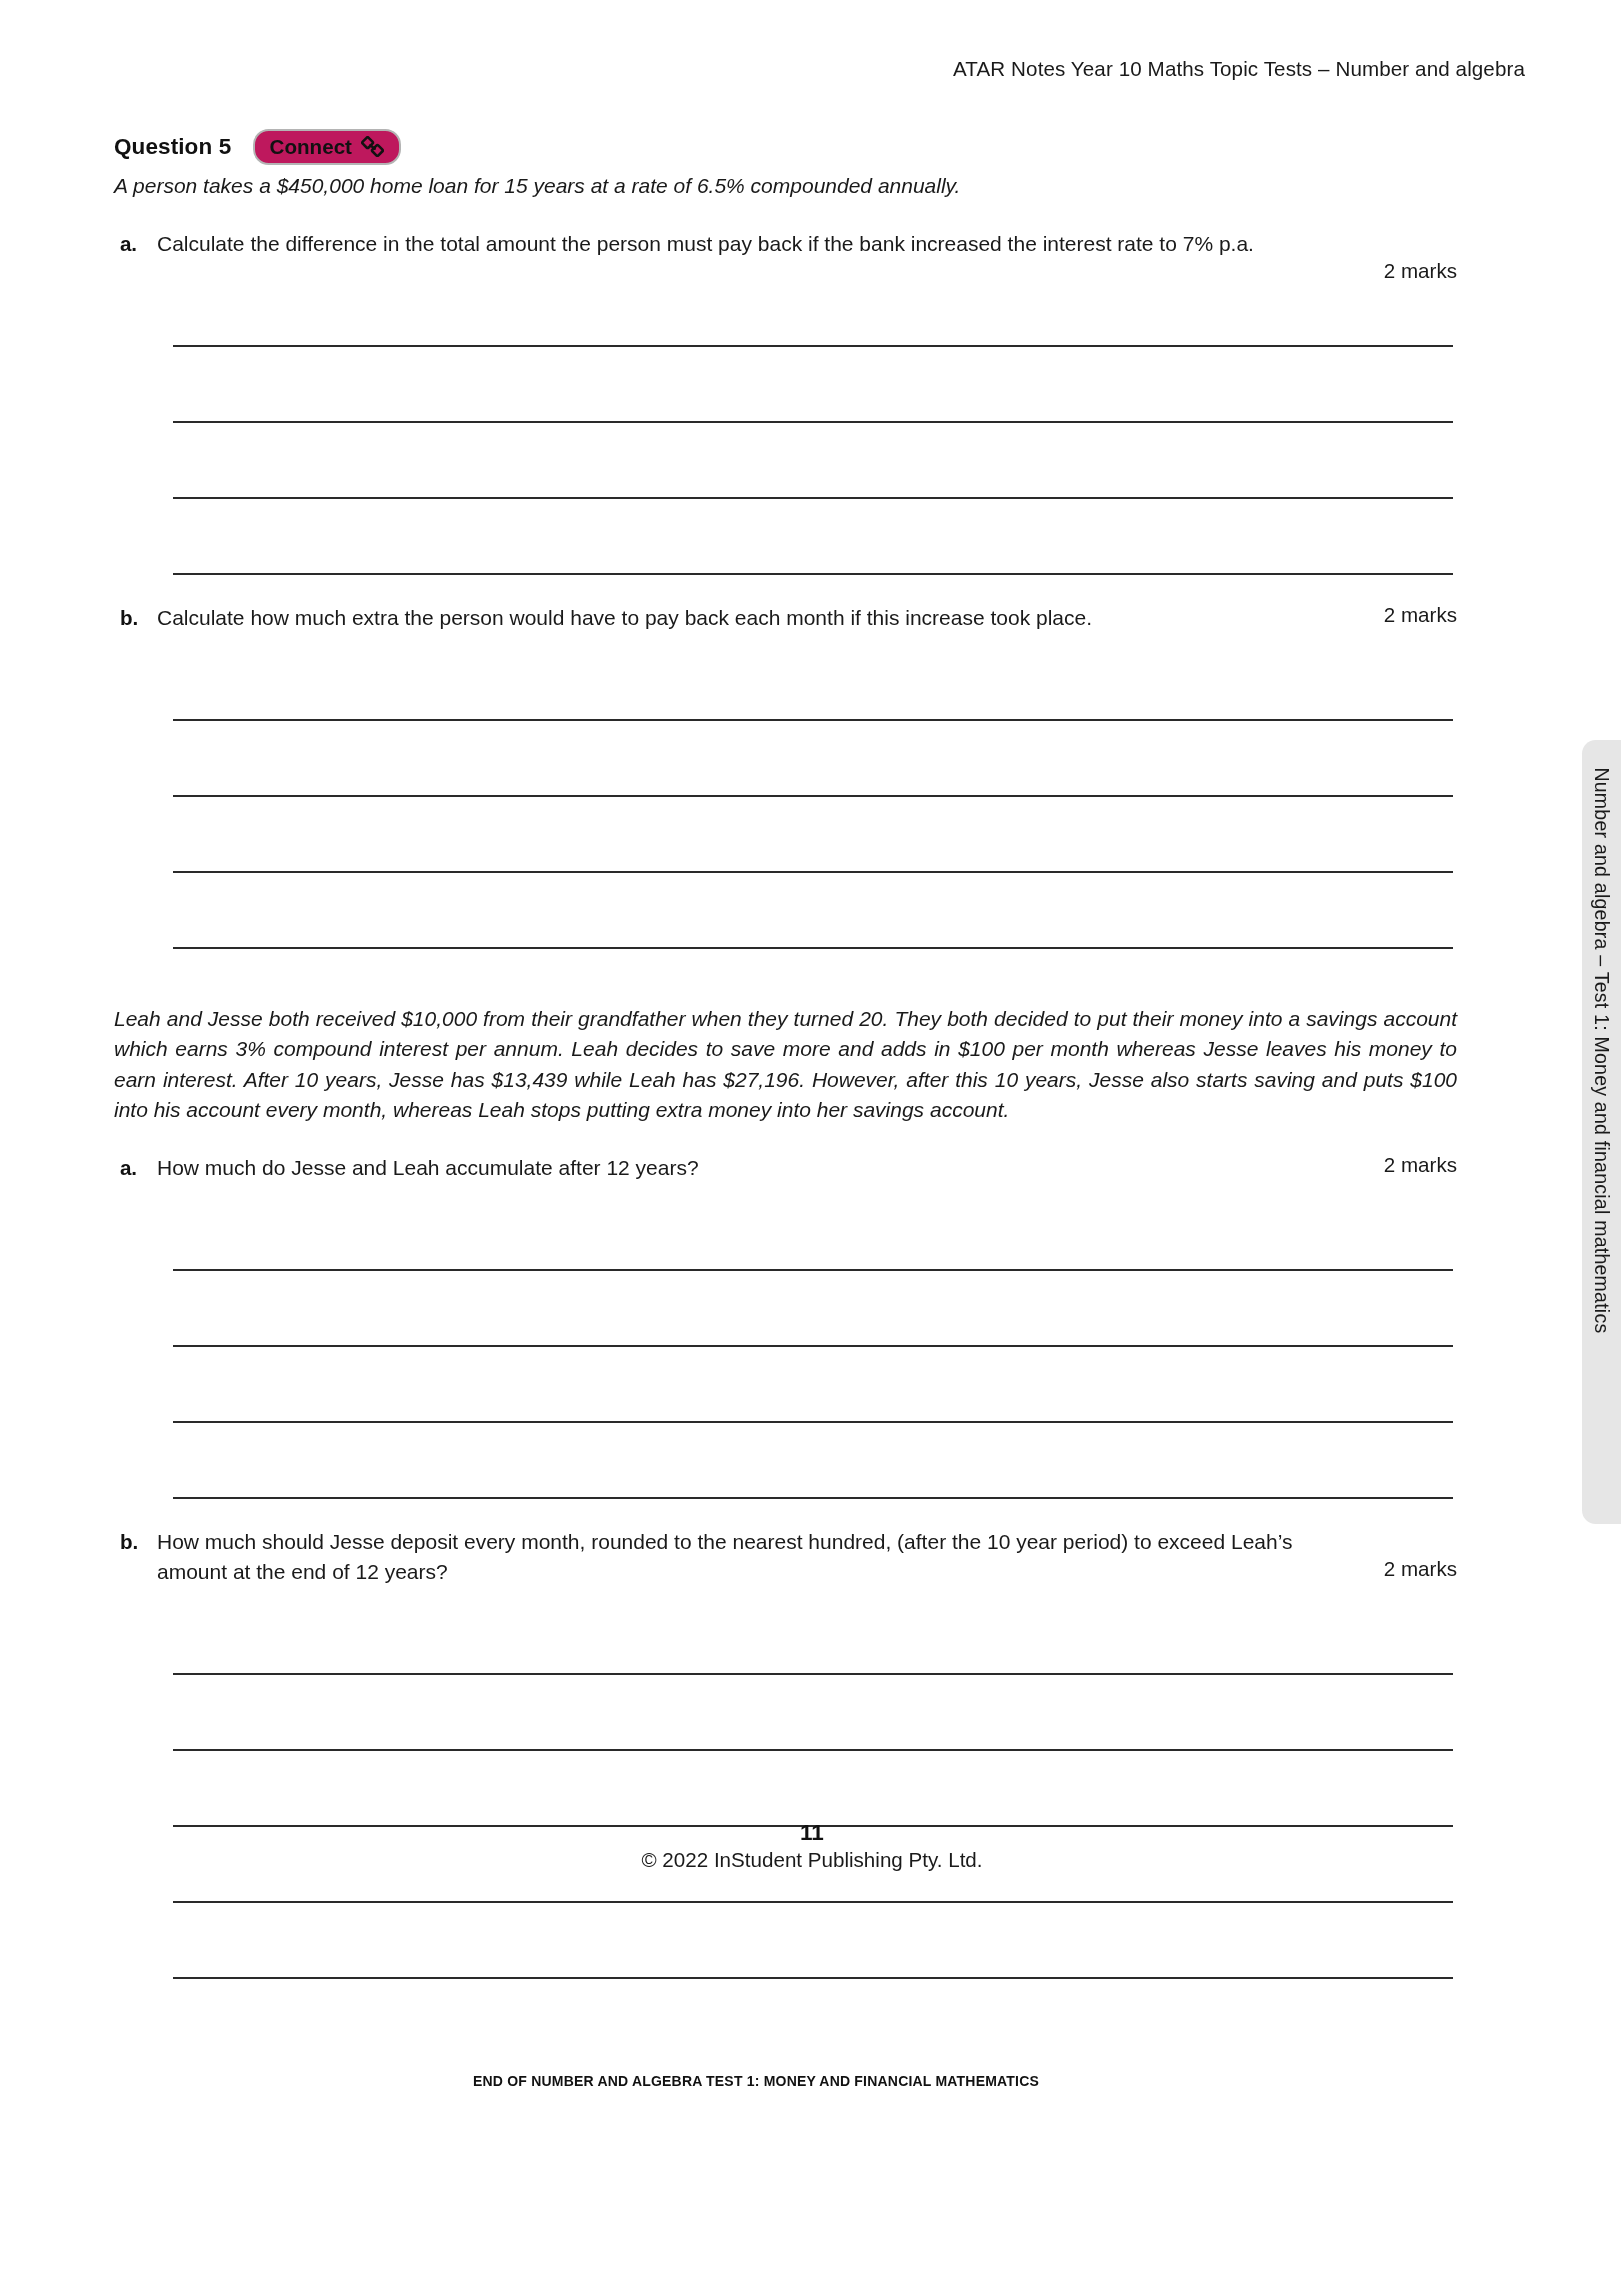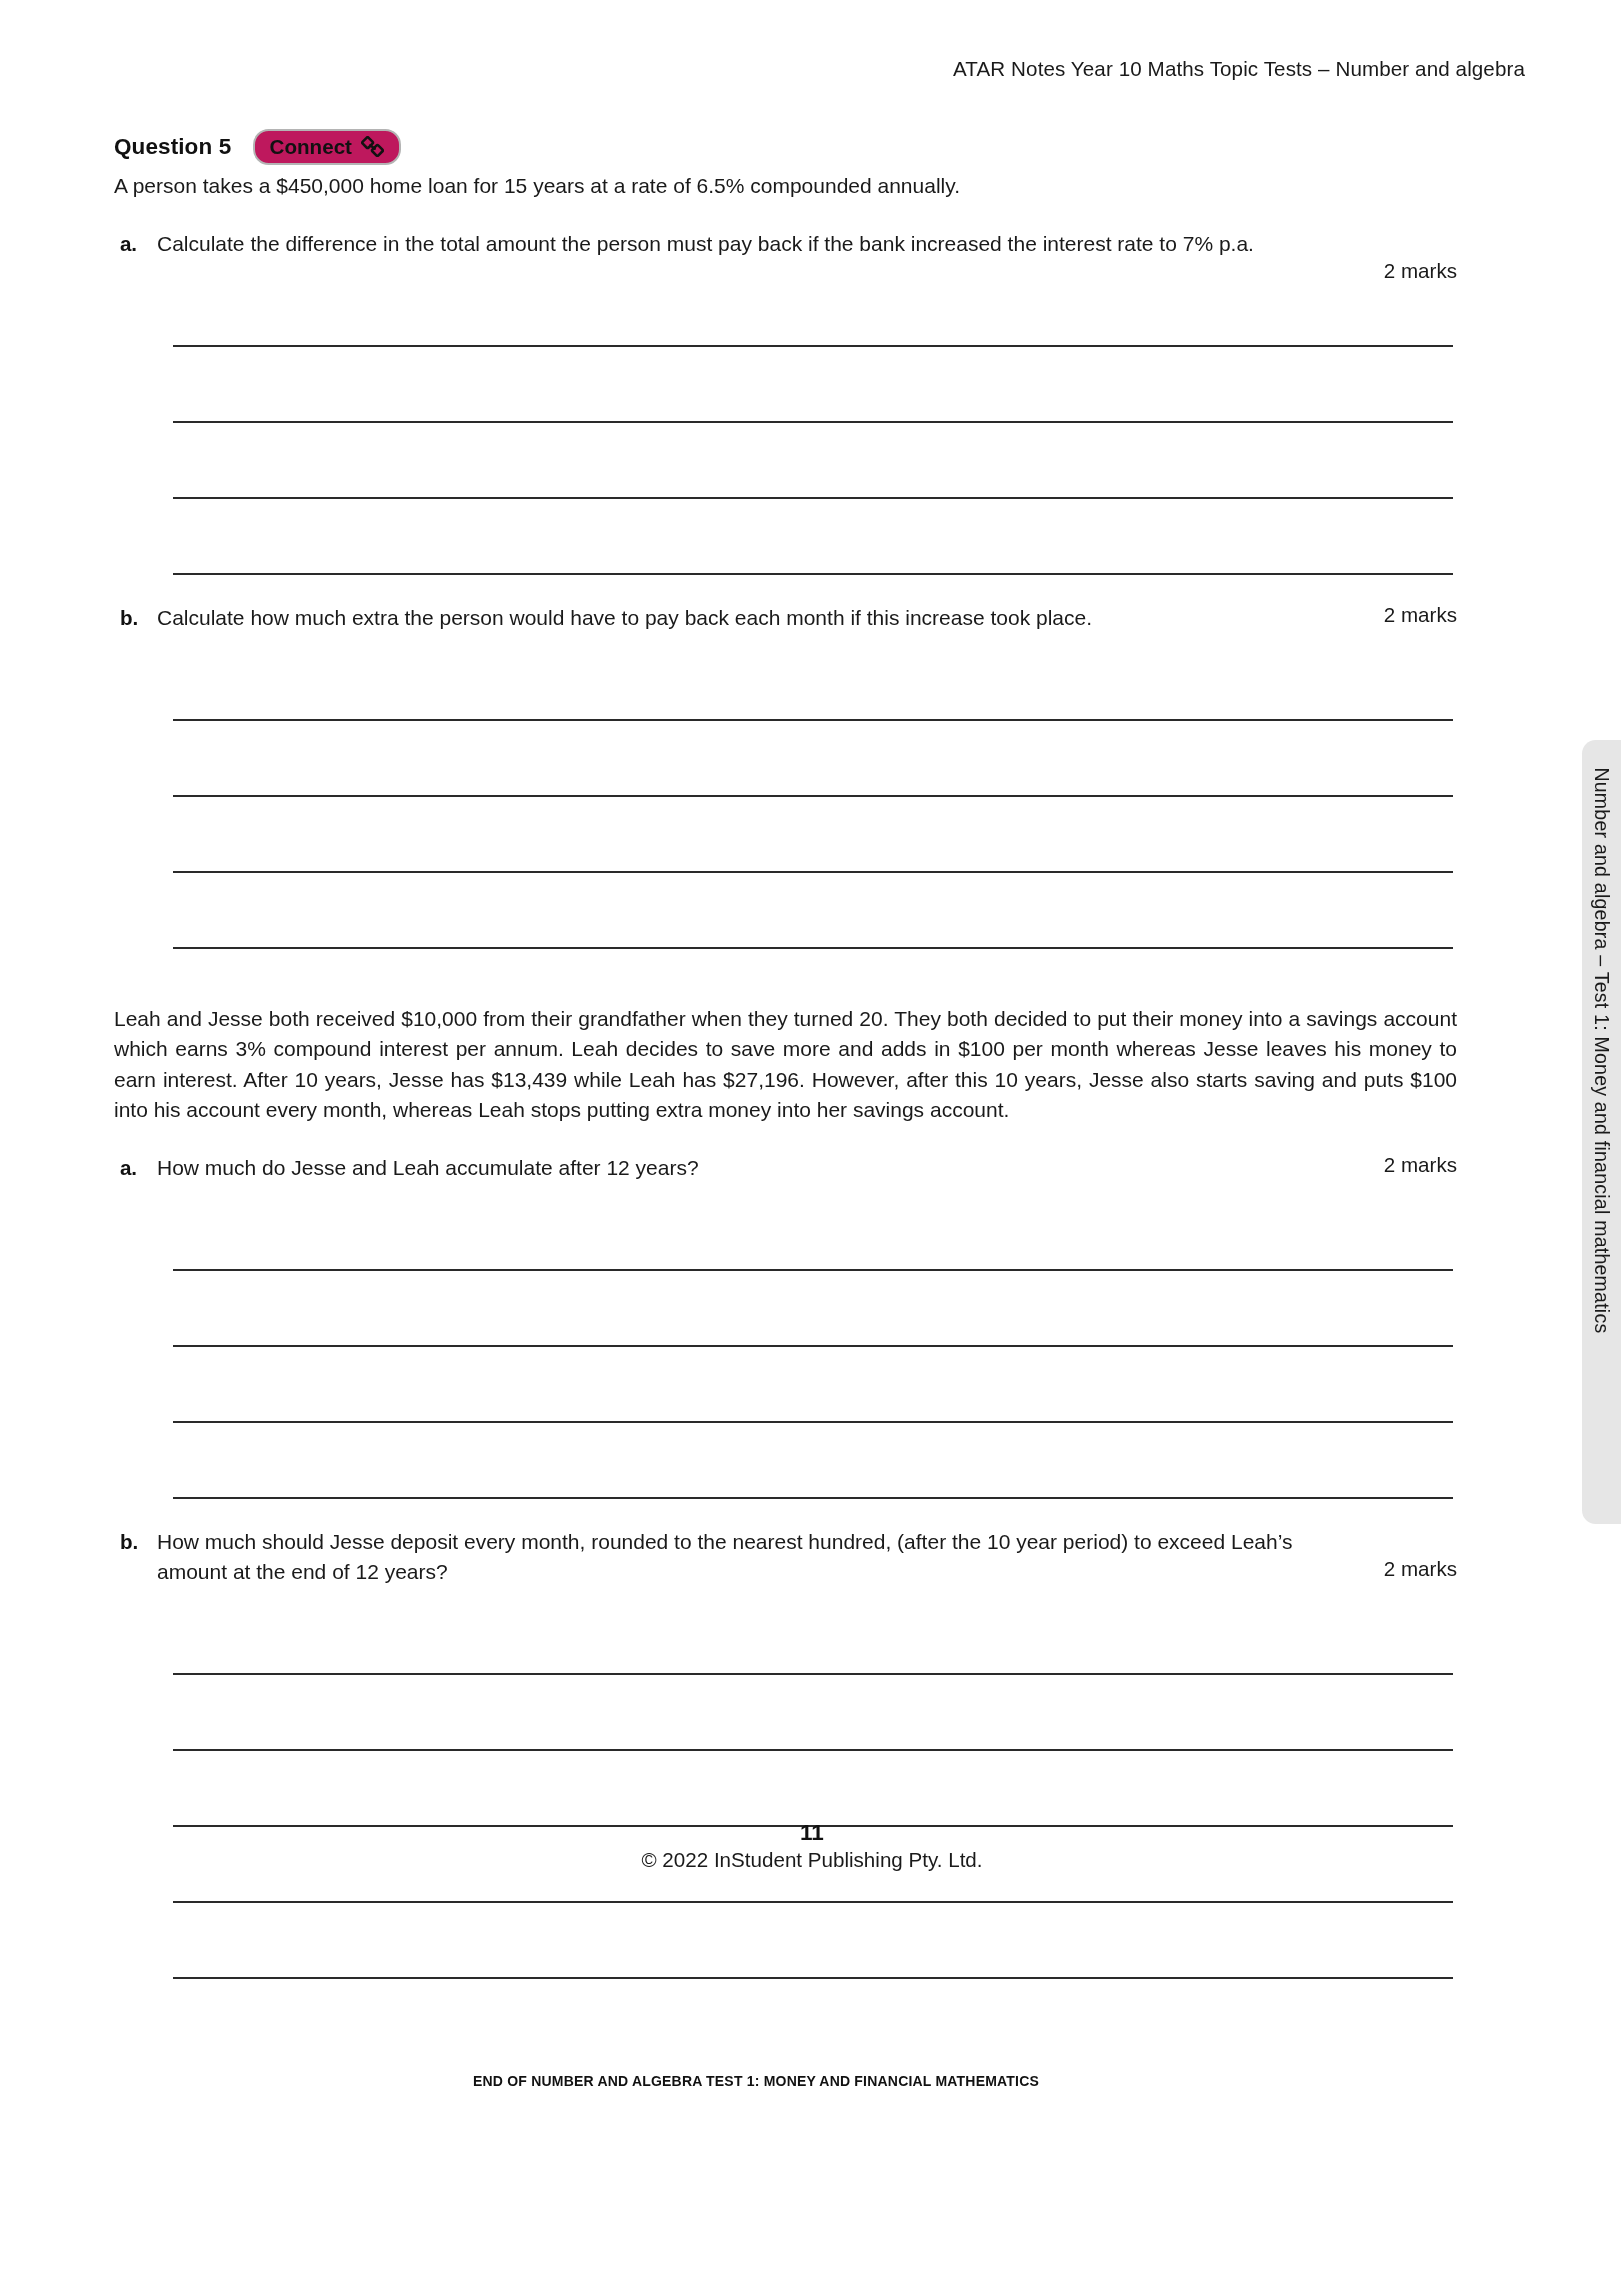--- a/index.html
+++ b/index.html
@@ -108,20 +108,21 @@
     height: 21.6px;
   }
   .badge .badge-icon svg { display: block; }
 
   
   .stem {
     font-size: 21px;
     line-height: 1.45;
     color: #1a1a1a;
     margin: 0 0 3.9px 0;
+    font-style: italic;
   }
   .stem.justify {
     text-align: justify;
     text-justify: inter-word;
     width: 1343px;
   }
 
   
   .part {
     display: flex;

